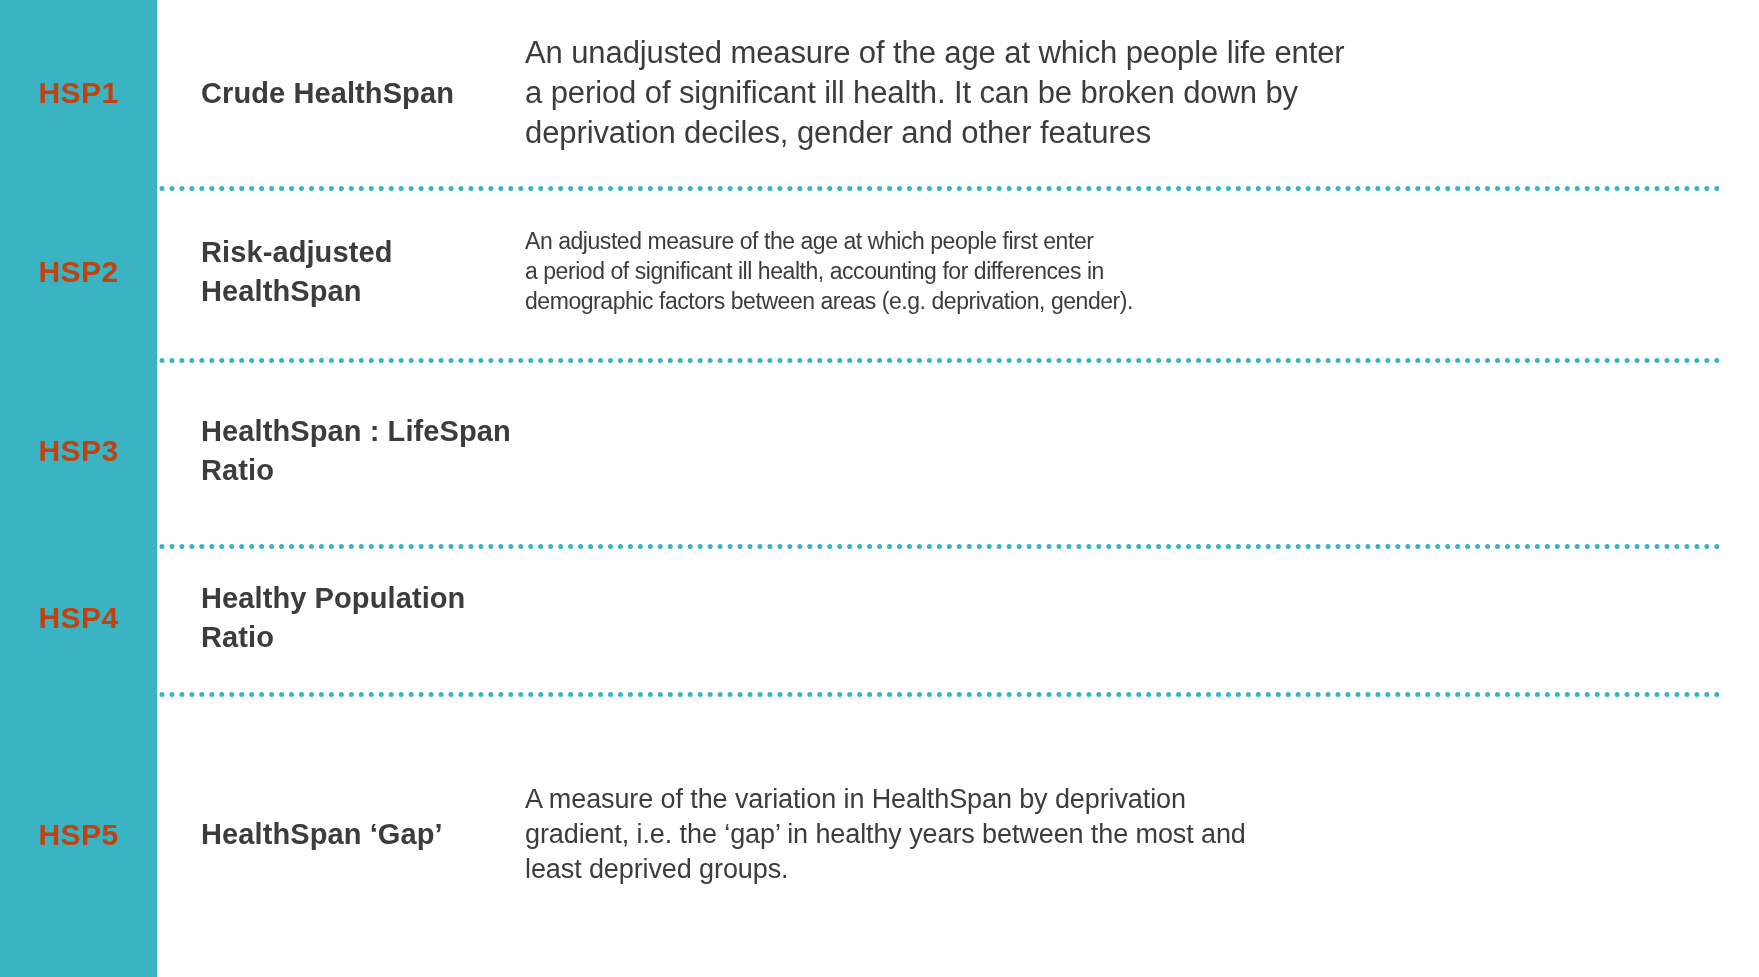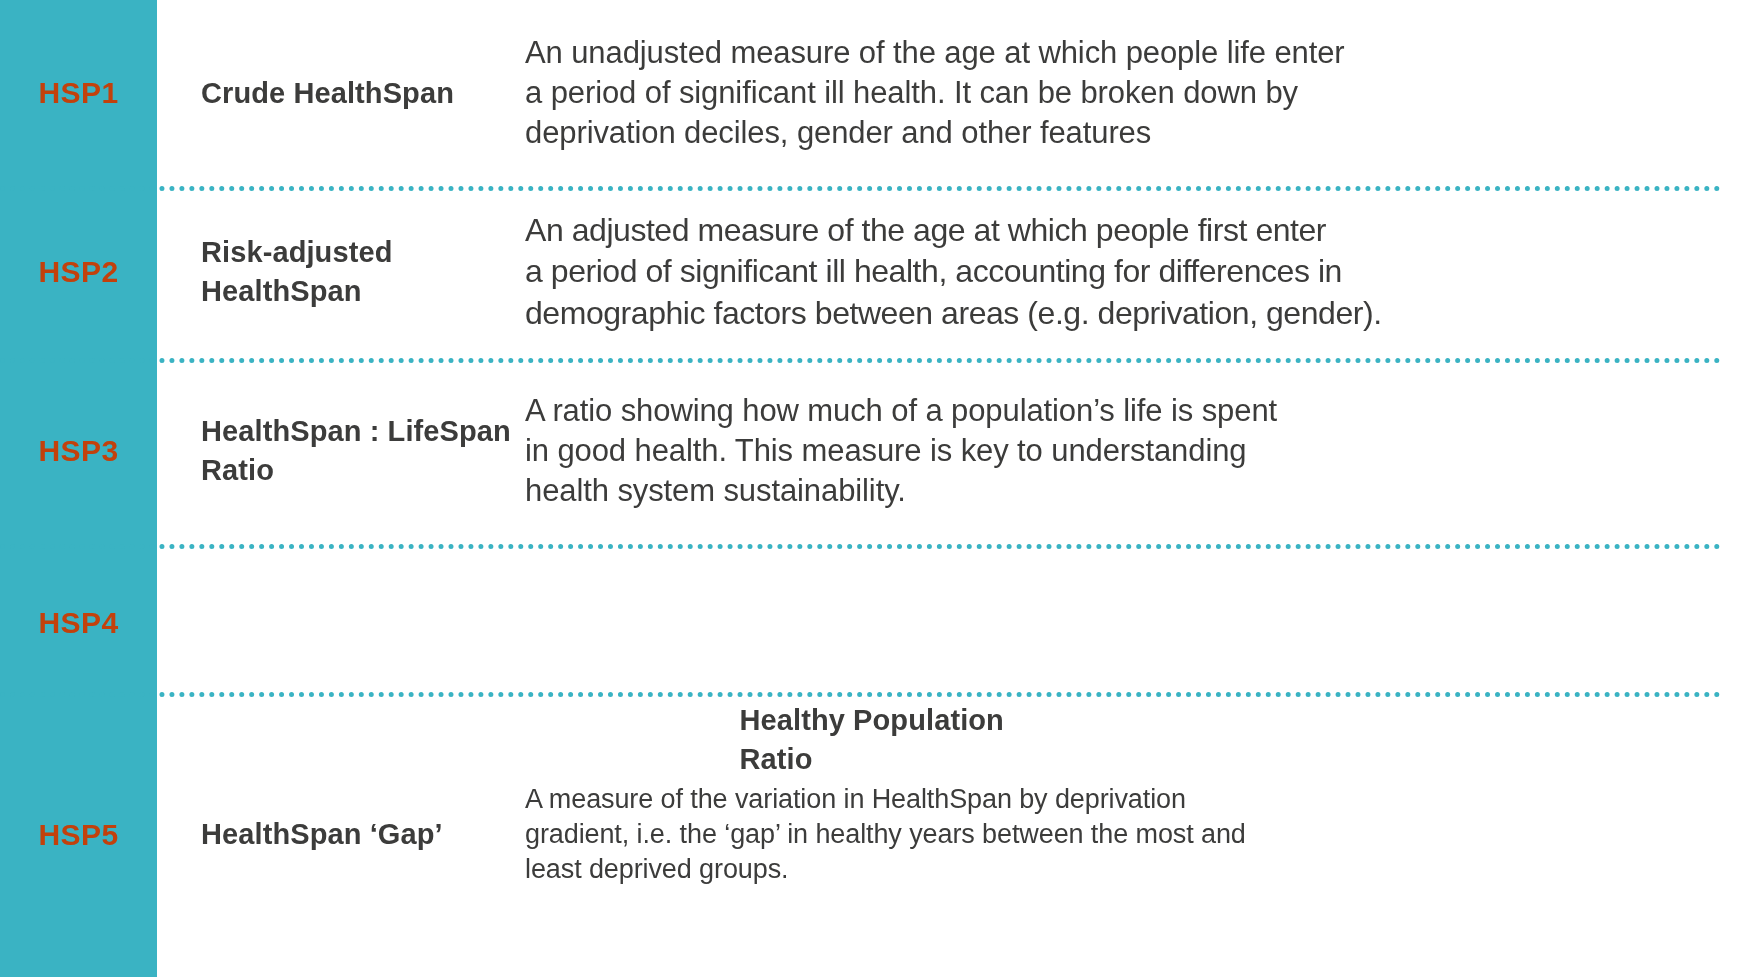--- a/index.html
+++ b/index.html
@@ -43,21 +43,21 @@
     position: relative;
     display: flex;
     align-items: center;
     box-sizing: border-box;
   }
 
   
   .row-1 { height: 186px; }
   .row-2 { height: 172px; }
   .row-3 { height: 186px; }
-  .row-4 { height: 148px; flex-direction: column; }
+  .row-4 { height: 148px; }
   .row-5 { height: 285px; }
 
   
   .row + .row::before {
     content: "";
     position: absolute;
     left: 0;
     right: 38px;
     top: 0;
     height: 0;
@@ -96,21 +96,21 @@
     box-sizing: border-box;
     color: #3C3C3B;
     font-size: 31px;
     font-weight: normal;
     line-height: 1.30;
     letter-spacing: -0.1px;
     white-space: pre-line;
   }
 
   
-  .row-2 .cell-desc { font-size: 32px; letter-spacing: -0.45px; }
+  .row-2 .cell-desc { font-size: 23px; letter-spacing: -0.45px; }
   .row-5 .cell-desc { font-size: 27px; }
 </style>
 </head>
 <body>
 
 <div id="table-root">
 
   <div class="code-column-bg"></div>
 
   <div class="rows">
@@ -129,23 +129,20 @@
 HealthSpan</div>
       <div class="cell-desc">An adjusted measure of the age at which people first enter
 a period of significant ill health, accounting for differences in
 demographic factors between areas (e.g. deprivation, gender).</div>
     </div>
 
     <div class="row row-3">
       <div class="cell-code">HSP3</div>
       <div class="cell-name">HealthSpan :
 LifeSpan Ratio</div>
-      <div class="cell-desc">A ratio showing how much of a population’s life is spent
-in good health. This measure is key to understanding
-health system sustainability.</div>
     </div>
 
     <div class="row row-4">
       <div class="cell-code">HSP4</div>
       <div class="cell-name">Healthy Population
 Ratio</div>
     </div>
 
     <div class="row row-5">
       <div class="cell-code">HSP5</div>

